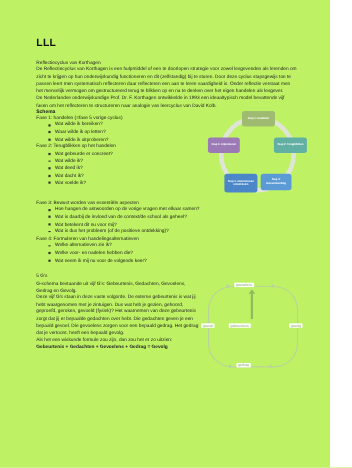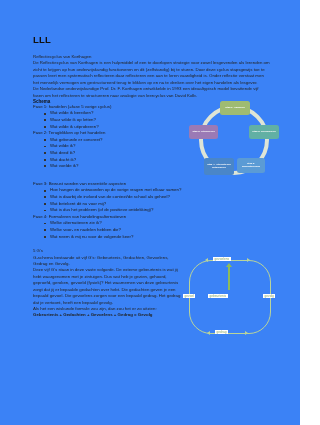--- a/index.html
+++ b/index.html
@@ -13,21 +13,21 @@
     font-family: "Liberation Sans", sans-serif;
     color: #1a1a1a;
     overflow: hidden;
     position: relative;
   }
   .page {
     position: absolute;
     left: 0; top: 0;
     width: 300px;
     height: 425px;
-    background: #3b82f6;
+    background: #bef264;
     box-sizing: border-box;
     padding: 34px 30px 10px 33px;
   }
   .doc-title {
     font-size: 9.5px;
     font-weight: bold;
     letter-spacing: 0.2px;
     margin: 0 0 9px 0;
     color: #111;
   }

